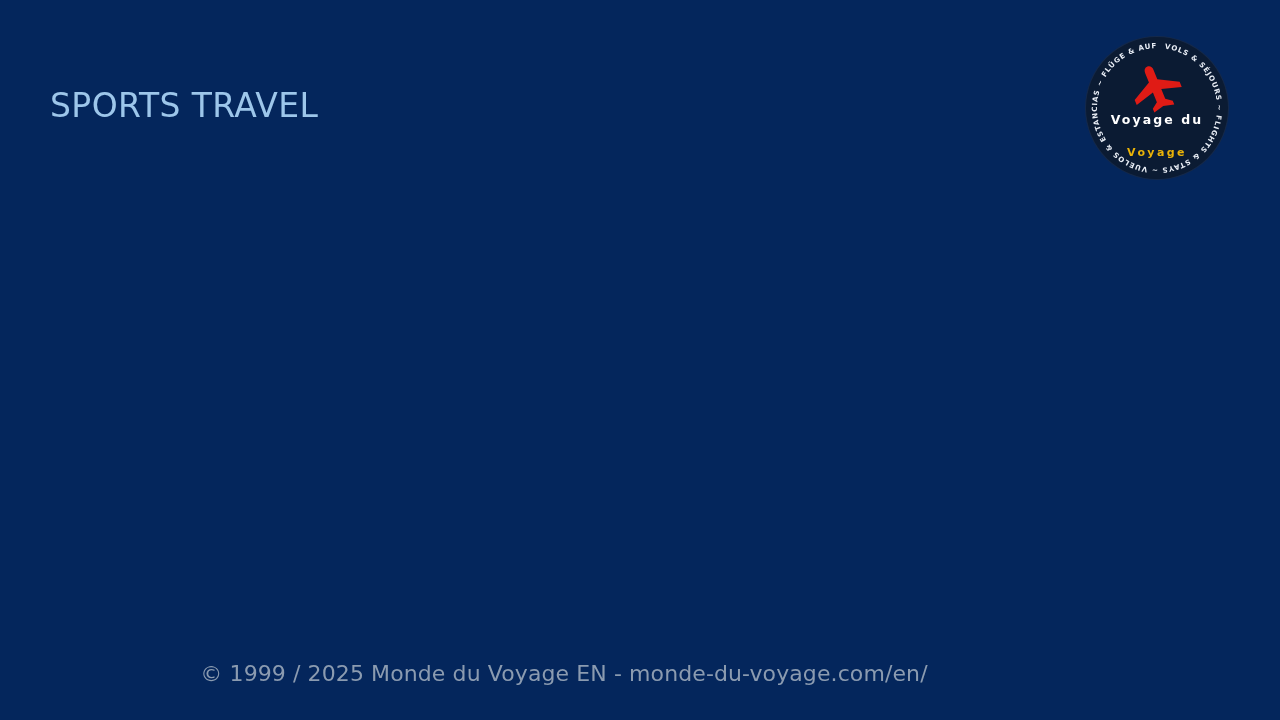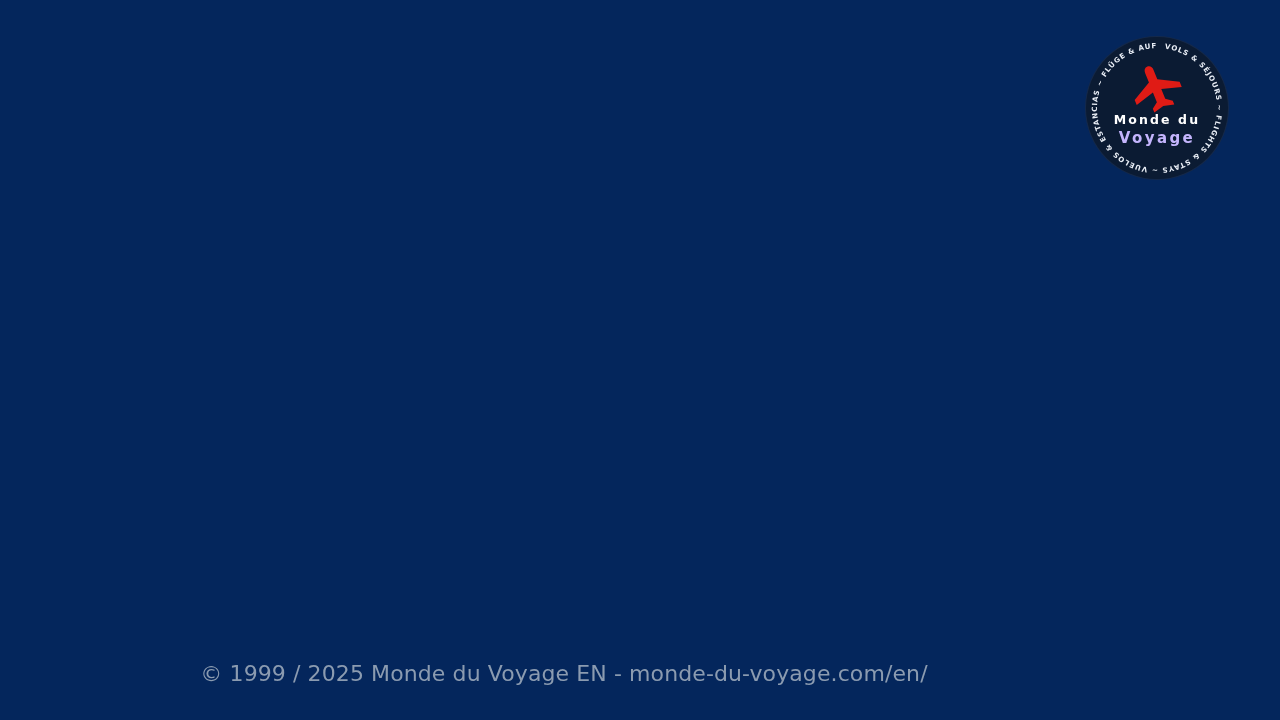--- a/index.html
+++ b/index.html
@@ -80,28 +80,28 @@
     text-align: center;
     font-family: "DejaVu Sans", sans-serif;
     font-size: 12.5px;
     font-weight: 700;
     letter-spacing: 2.1px;
     color: #ffffff;
   }
   .logo-brand-bottom {
     position: absolute;
     left: 0;
-    top: 92px;
+    top: 109px;
     width: 142px;
     text-align: center;
     font-family: "DejaVu Sans", sans-serif;
-    font-size: 15px;
+    font-size: 11px;
     font-weight: 700;
     letter-spacing: 2.4px;
-    color: #c4b5fd;
+    color: #eab308;
   }
 
   
   .headline {
     position: absolute;
     left: 128px;
     top: 330px;
     font-family: "DejaVu Sans", sans-serif;
     font-size: 43px;
     font-weight: 400;
@@ -123,39 +123,40 @@
     color: #8b9bb0;
     letter-spacing: 0.1px;
     white-space: nowrap;
   }
 </style>
 </head>
 <body>
 
 <div class="slide">
 
+  <div class="category-title">SPORTS TRAVEL</div>
 
   <div class="logo">
     <div class="logo-disc"></div>
 
     <svg class="logo-ring-text" viewBox="0 0 142 142">
       <defs>
         <path id="ringpath" d="M 71,71 m 0,-60 a 60,60 0 1,1 0,120 a 60,60 0 1,1 0,-120"></path>
       </defs>
       <text>
         <textPath href="#ringpath" startOffset="2%">VOLS &amp; SÉJOURS  ~  FLIGHTS &amp; STAYS  ~  VUELOS &amp; ESTANCIAS  ~  FLÜGE &amp; AUFENTHALTE  ~  VOLI &amp; SOGGIORNI  ~  VOOS &amp; ESTADIAS  ~</textPath>
       </text>
     </svg>
 
     <svg class="logo-plane" viewBox="0 0 64 60">
       <g transform="rotate(-22 32 30)">
         <path d="M30.5 4 c3.2 0 5.2 2.4 5.2 6.2 l0 11.6 l22.8 12.4 l0 6.4 l-22.8 -6.6 l0 12.2 l7.2 5.4 l0 4.6 l-12.4 -3.2 l-12.4 3.2 l0 -4.6 l7.2 -5.4 l0 -12.2 l-22.8 6.6 l0 -6.4 l22.8 -12.4 l0 -11.6 c0 -3.8 2 -6.2 5.2 -6.2 z" fill="#e01b15"></path>
       </g>
     </svg>
 
-    <div class="logo-brand-top">Monde du</div>
+    <div class="logo-brand-top">Voyage du</div>
     <div class="logo-brand-bottom">Voyage</div>
   </div>
 
 
   <div class="footer">© 1999 / 2025 Monde du Voyage EN - monde-du-voyage.com/en/</div>
 
 </div>
 
 </body></html>

